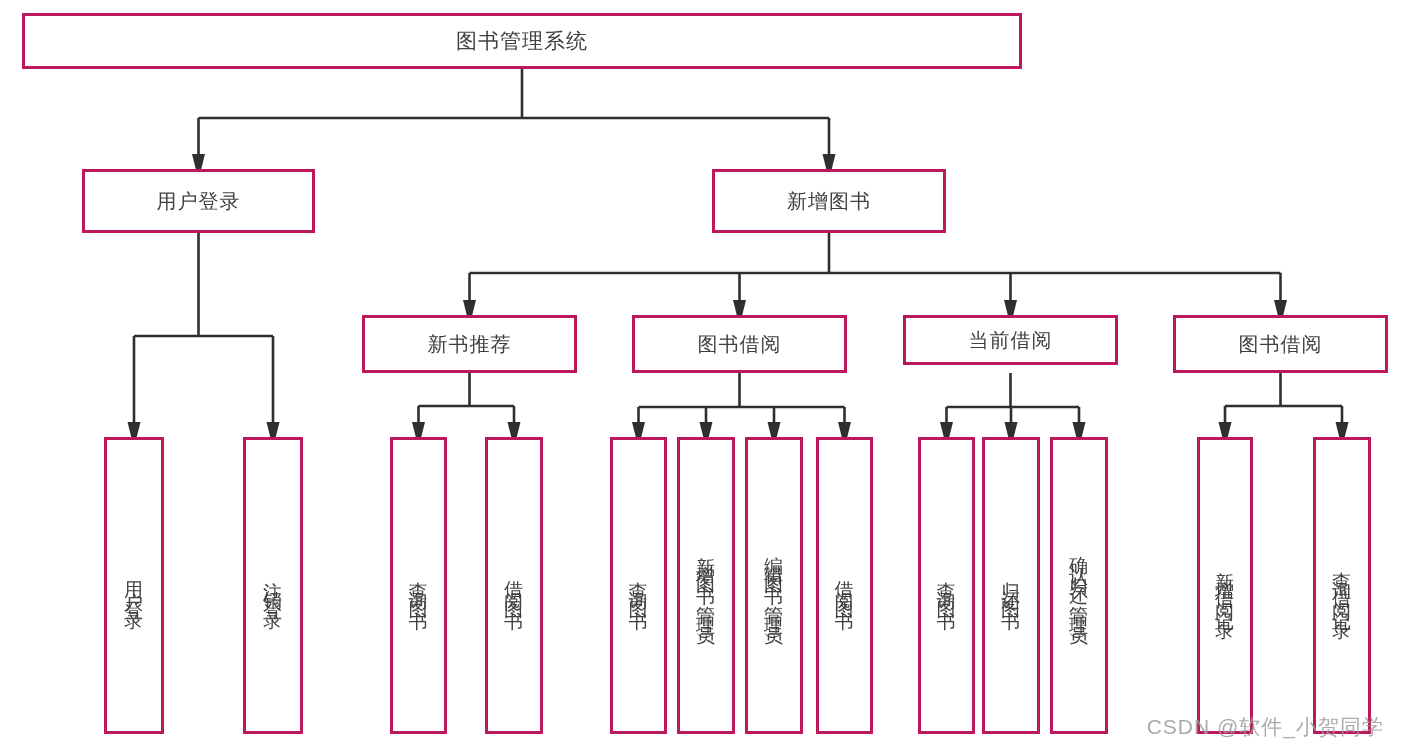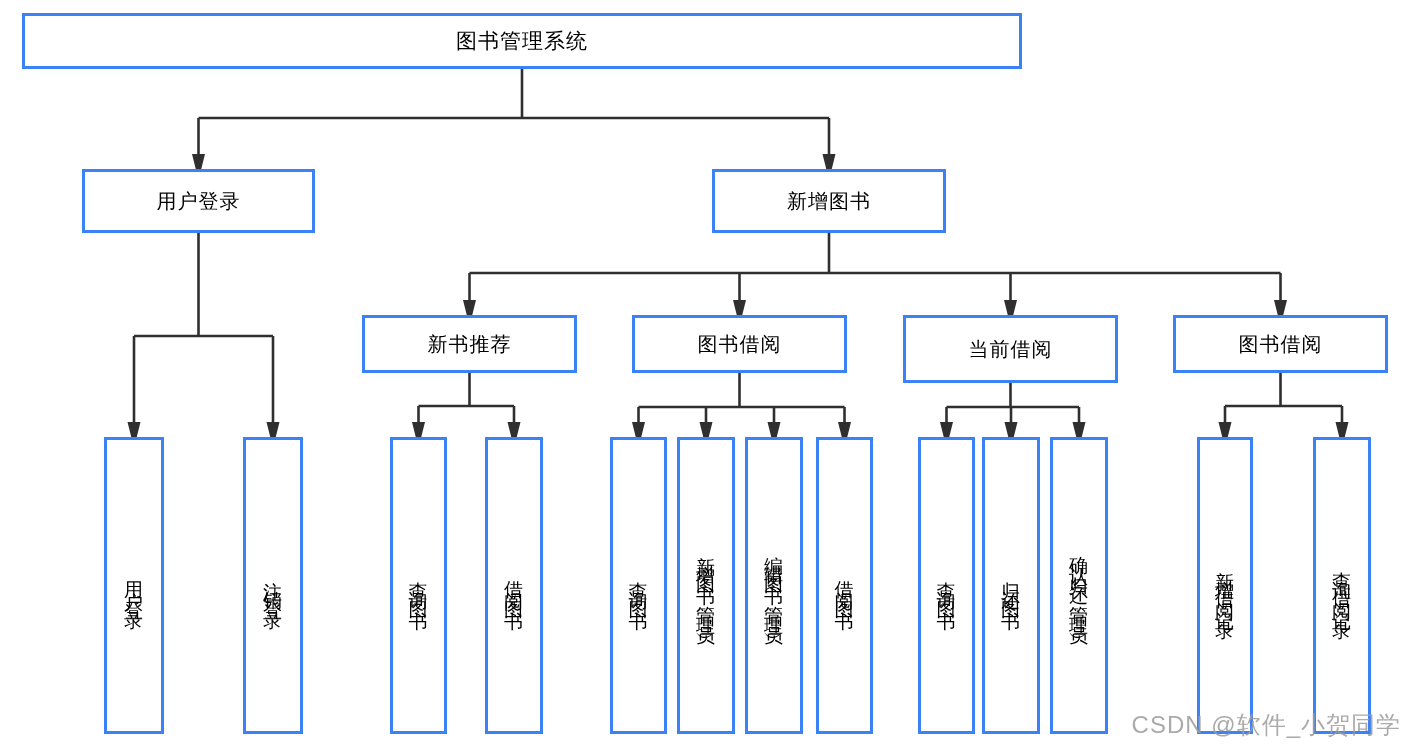--- a/index.html
+++ b/index.html
@@ -18,46 +18,46 @@
   #connectors {
     position: absolute;
     left: 0;
     top: 0;
     pointer-events: none;
   }
   .node {
     position: absolute;
     box-sizing: border-box;
     background: #ffffff;
-    border: 3px solid #3b82f6;
+    border: 3px solid #be185d;
     display: flex;
     align-items: center;
     justify-content: center;
-    color: #000000;
+    color: #404040;
     font-size: 20px;
     letter-spacing: 1px;
     white-space: nowrap;
     z-index: 2;
   }
   .node.root {
     font-size: 21px;
   }
   .node.vertical {
     writing-mode: vertical-rl;
     text-orientation: mixed;
     font-size: 19px;
     letter-spacing: 10px;
     line-height: 1;
     white-space: normal;
   }
   .watermark {
     position: absolute;
-    right: 4px;
+    right: 21px;
     bottom: 6px;
-    font-size: 24px;
+    font-size: 21px;
     color: rgba(158, 158, 158, 0.88);
     letter-spacing: 1px;
     z-index: 5;
     pointer-events: none;
   }
 </style>
 </head>
 <body>
 
 <div id="canvas">
@@ -114,21 +114,21 @@
       <polygon points="1218.5,422 1231.5,422 1227.5,438 1222.5,438" fill="#2f2f2f"></polygon>
       <line x1="1342" y1="406" x2="1342" y2="423" stroke="#2f2f2f" stroke-width="2.6"></line>
       <polygon points="1335.5,422 1348.5,422 1344.5,438 1339.5,438" fill="#2f2f2f"></polygon>
     </svg>
   <div class="watermark">CSDN @软件_小贺同学</div>
 <div class="node root" style="left: 22px; top: 13px; width: 1000px; height: 56px;">图书管理系统</div>
     <div class="node" style="left: 82px; top: 169px; width: 233px; height: 64px;">用户登录</div>
     <div class="node" style="left: 712px; top: 169px; width: 234px; height: 64px;">新增图书</div>
     <div class="node" style="left: 362px; top: 315px; width: 215px; height: 58px;">新书推荐</div>
     <div class="node" style="left: 632px; top: 315px; width: 215px; height: 58px;">图书借阅</div>
-    <div class="node" style="left: 903px; top: 315px; width: 215px; height: 68px;">当前借阅</div>
+    <div class="node" style="left: 903px; top: 315px; width: 215px; height: 50px;">当前借阅</div>
     <div class="node" style="left: 1173px; top: 315px; width: 215px; height: 58px;">图书借阅</div>
     <div class="node vertical" style="left: 104px; top: 437px; width: 60px; height: 297px;">用户登录</div>
     <div class="node vertical" style="left: 243px; top: 437px; width: 60px; height: 297px;">注销登录</div>
     <div class="node vertical" style="left: 390px; top: 437px; width: 57px; height: 297px;">查询图书</div>
     <div class="node vertical" style="left: 485px; top: 437px; width: 58px; height: 297px;">借阅图书</div>
     <div class="node vertical" style="left: 610px; top: 437px; width: 57px; height: 297px;">查询图书</div>
     <div class="node vertical" style="left: 677px; top: 437px; width: 58px; height: 297px;">新增图书（管理员）</div>
     <div class="node vertical" style="left: 745px; top: 437px; width: 58px; height: 297px;">编辑图书（管理员）</div>
     <div class="node vertical" style="left: 816px; top: 437px; width: 57px; height: 297px;">借阅图书</div>
     <div class="node vertical" style="left: 918px; top: 437px; width: 57px; height: 297px;">查询图书</div>

